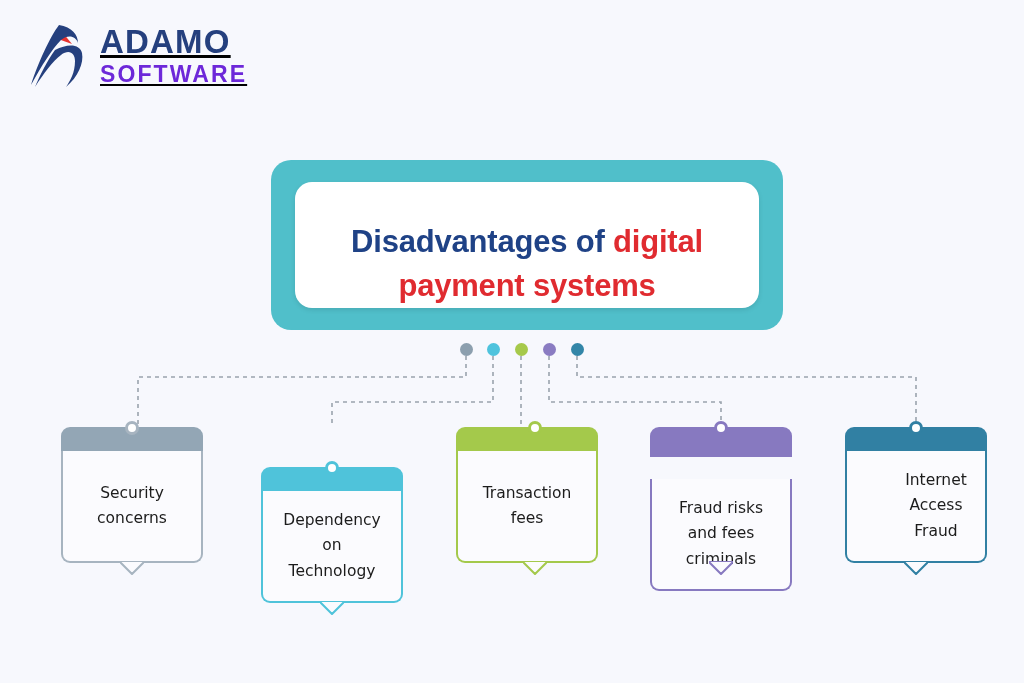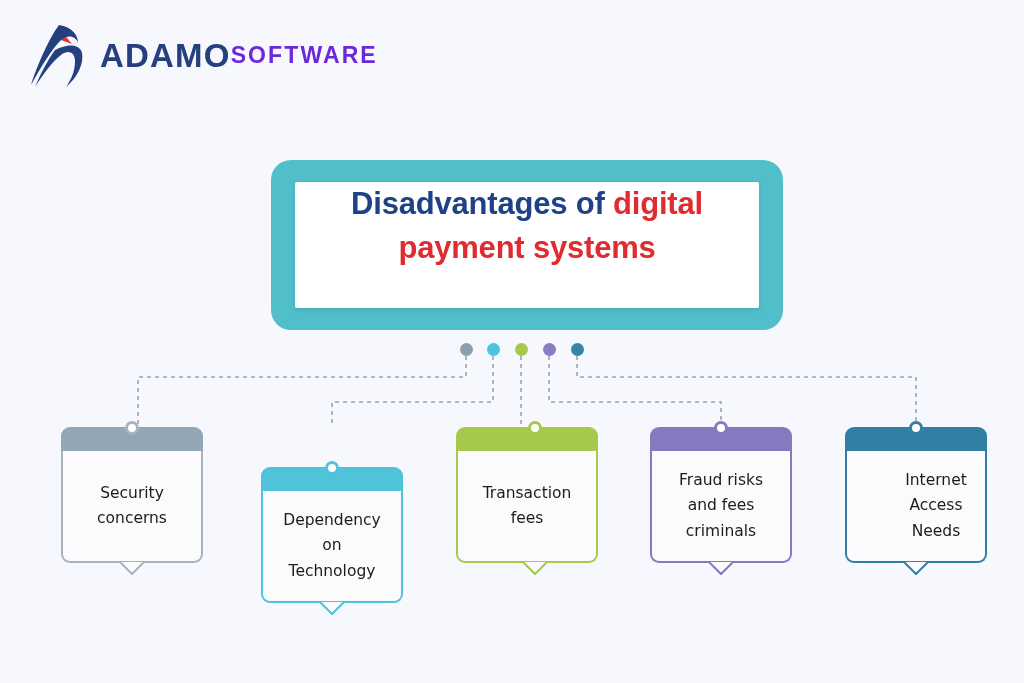--- a/index.html
+++ b/index.html
@@ -26,23 +26,24 @@
     align-items: center;
     gap: 10px;
   }
   .logo-mark {
     width: 62px;
     height: 72px;
     flex: none;
   }
   .logo-words {
     display: flex;
-    flex-direction: row;
+    flex-direction: column;
     justify-content: center;
     line-height: 1;
+    text-decoration: underline;
   }
   .logo-top {
     font-size: 33px;
     font-weight: bold;
     letter-spacing: 1.2px;
     color: #25407e;
   }
   .logo-bottom {
     font-size: 23px;
     font-weight: bold;
@@ -62,23 +63,23 @@
     border-radius: 20px;
     box-sizing: border-box;
     display: flex;
     align-items: center;
     justify-content: center;
   }
   .title-inner {
     width: 464px;
     height: 126px;
     background: #ffffff;
-    border-radius: 2px;
-    display: flex;
-    align-items: flex-start;
+    border-radius: 17px;
+    display: flex;
+    align-items: flex-end;
     justify-content: center;
     box-shadow: 0 2px 5px rgba(0,0,0,0.10);
   }
   .title-text {
     text-align: center;
     font-size: 31px;
     font-weight: bold;
     line-height: 1.42;
     color: #1f4286;
     letter-spacing: -0.2px;
@@ -247,35 +248,35 @@
     </div>
   </div>
   <div class="card-notch" style="border-color:#a4c94b;"></div>
   <svg class="card-tab" viewBox="0 0 24 14">
     <path d="M0,0 L24,0 L24,1 L12,13 L0,1 Z" fill="#fbfbfe" stroke="#a4c94b" stroke-width="2" stroke-linejoin="round"></path>
   </svg>
 </div>
 
 <div class="card" style="left:650px;">
   <div class="card-head" style="background:#8779c0;"></div>
-  <div class="card-body" style="border-color:#8779c0;">
+  <div class="card-body" style="border-color:#8779c0;margin-top:28px;">
     <div class="card-label">
       <span>Fraud risks</span><br><span>and fees</span><br><span>criminals</span>
     </div>
   </div>
   <div class="card-notch" style="border-color:#8779c0;"></div>
   <svg class="card-tab" viewBox="0 0 24 14">
     <path d="M0,0 L24,0 L24,1 L12,13 L0,1 Z" fill="#fbfbfe" stroke="#8779c0" stroke-width="2" stroke-linejoin="round"></path>
   </svg>
 </div>
 
 <div class="card" style="left:845px;">
   <div class="card-head" style="background:#3180a3;"></div>
   <div class="card-body" style="border-color:#3180a3;padding-left:40px;">
     <div class="card-label">
-      <span>Internet</span><br><span>Access</span><br><span>Needs</span>
+      <span>Internet</span><br><span>Access</span><br><span>Fraud</span>
     </div>
   </div>
   <div class="card-notch" style="border-color:#3180a3;"></div>
   <svg class="card-tab" viewBox="0 0 24 14">
     <path d="M0,0 L24,0 L24,1 L12,13 L0,1 Z" fill="#fbfbfe" stroke="#3180a3" stroke-width="2" stroke-linejoin="round"></path>
   </svg>
 </div>
 
 </body></html>

